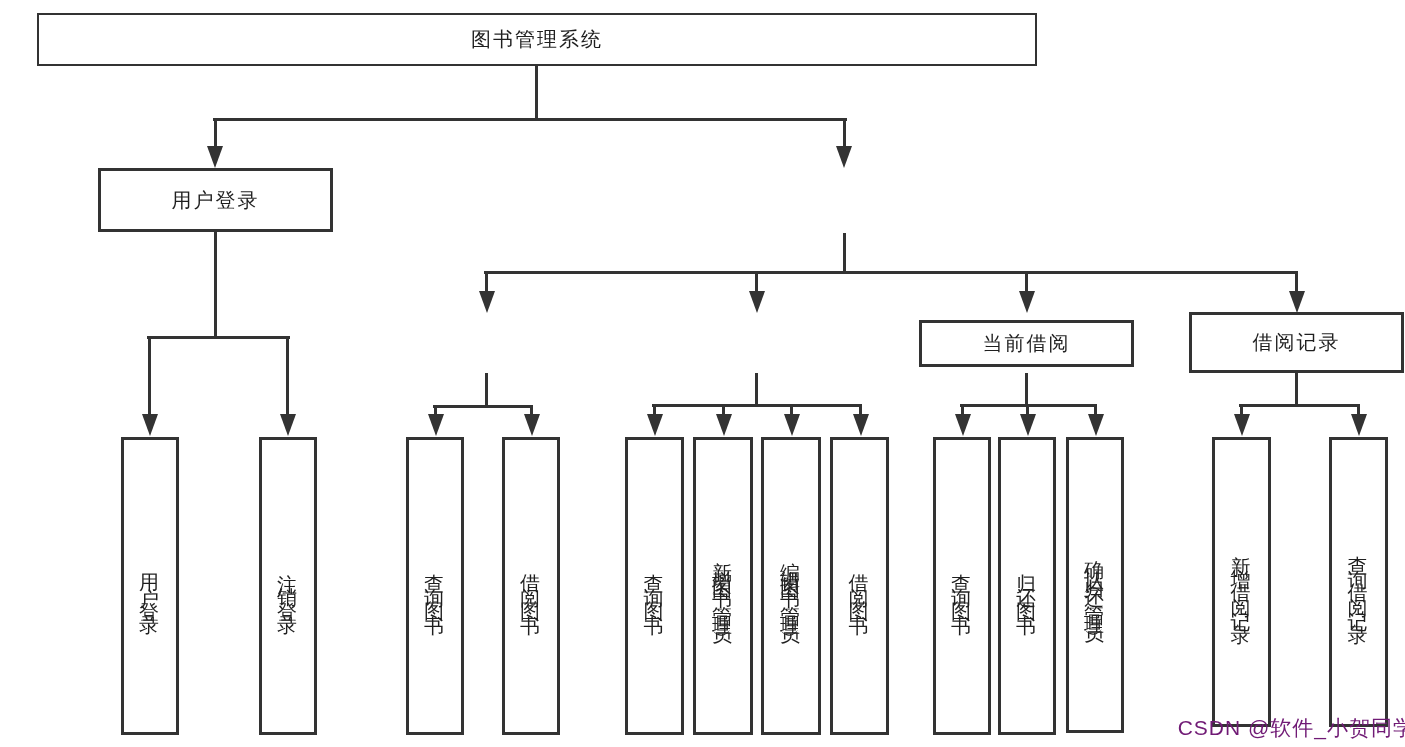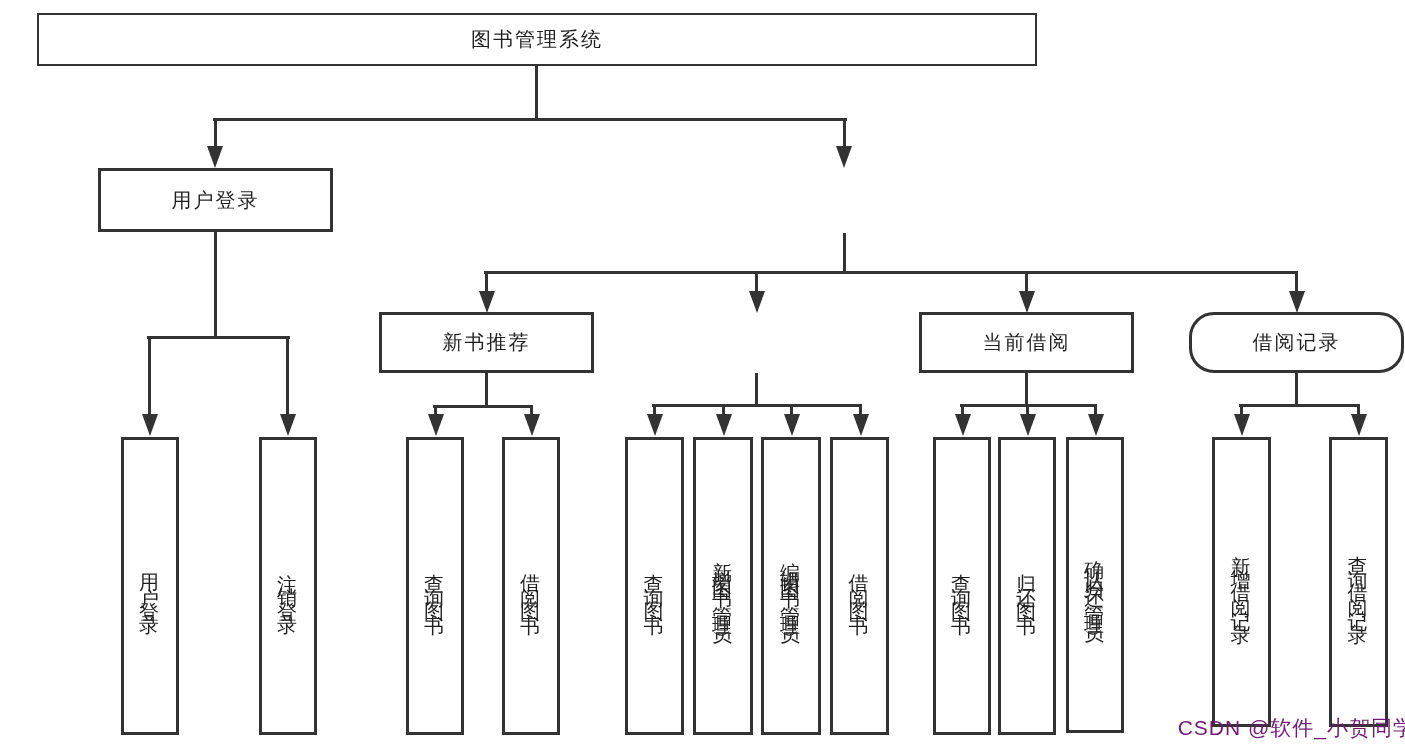--- a/index.html
+++ b/index.html
@@ -103,23 +103,22 @@
   <div class="hline" style="left:468px; top:271px; width:814px;"></div>
   <div class="vline" style="left:469px; top:271px; height:22px;"></div>
   <div class="arrow" style="left:463px; top:291px;"></div>
   <div class="vline" style="left:739px; top:271px; height:22px;"></div>
   <div class="arrow" style="left:733px; top:291px;"></div>
   <div class="vline" style="left:1009px; top:271px; height:22px;"></div>
   <div class="arrow" style="left:1003px; top:291px;"></div>
   <div class="vline" style="left:1279px; top:271px; height:22px;"></div>
   <div class="arrow" style="left:1273px; top:291px;"></div>
 
-  <div class="node" style="left:363px; top:312px; width:215px; height:61px;">新书推荐</div>
-  <div class="node" style="left:903px; top:312px; width:215px; height:61px;">当前借阅</div>
-  <div class="node" style="left:1173px; top:312px; width:215px; height:61px;border-radius:25px;">借阅记录</div>
+  <div class="node" style="left:903px; top:320px; width:215px; height:47px;">当前借阅</div>
+  <div class="node" style="left:1173px; top:312px; width:215px; height:61px;">借阅记录</div>
 
   <div class="vline" style="left:469px; top:373px; height:35px;"></div>
   <div class="hline" style="left:417px; top:405px; width:100px;"></div>
   <div class="vline" style="left:418px; top:405px; height:11px;"></div>
   <div class="arrow" style="left:412px; top:414px;"></div>
   <div class="vline" style="left:514px; top:405px; height:11px;"></div>
   <div class="arrow" style="left:508px; top:414px;"></div>
 
   <div class="vline" style="left:739px; top:373px; height:34px;"></div>
   <div class="hline" style="left:636px; top:404px; width:210px;"></div>

